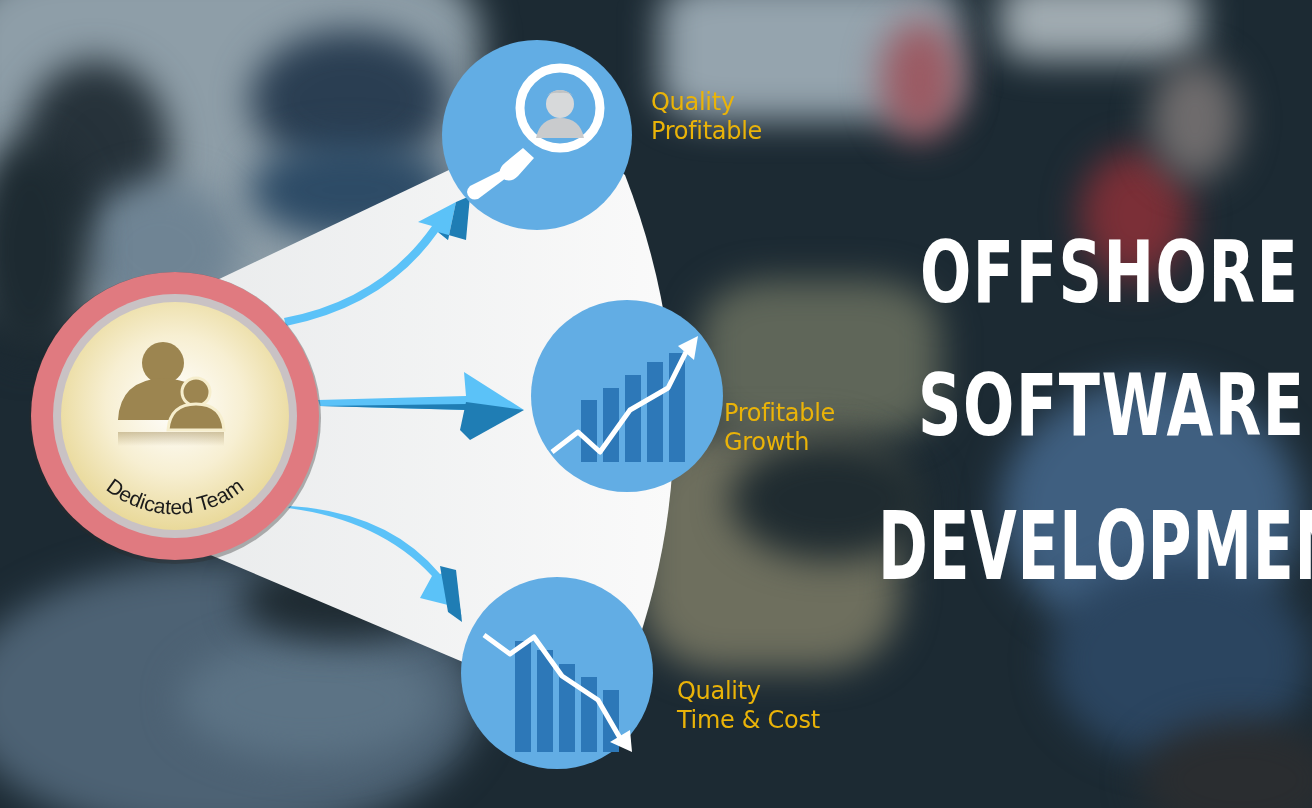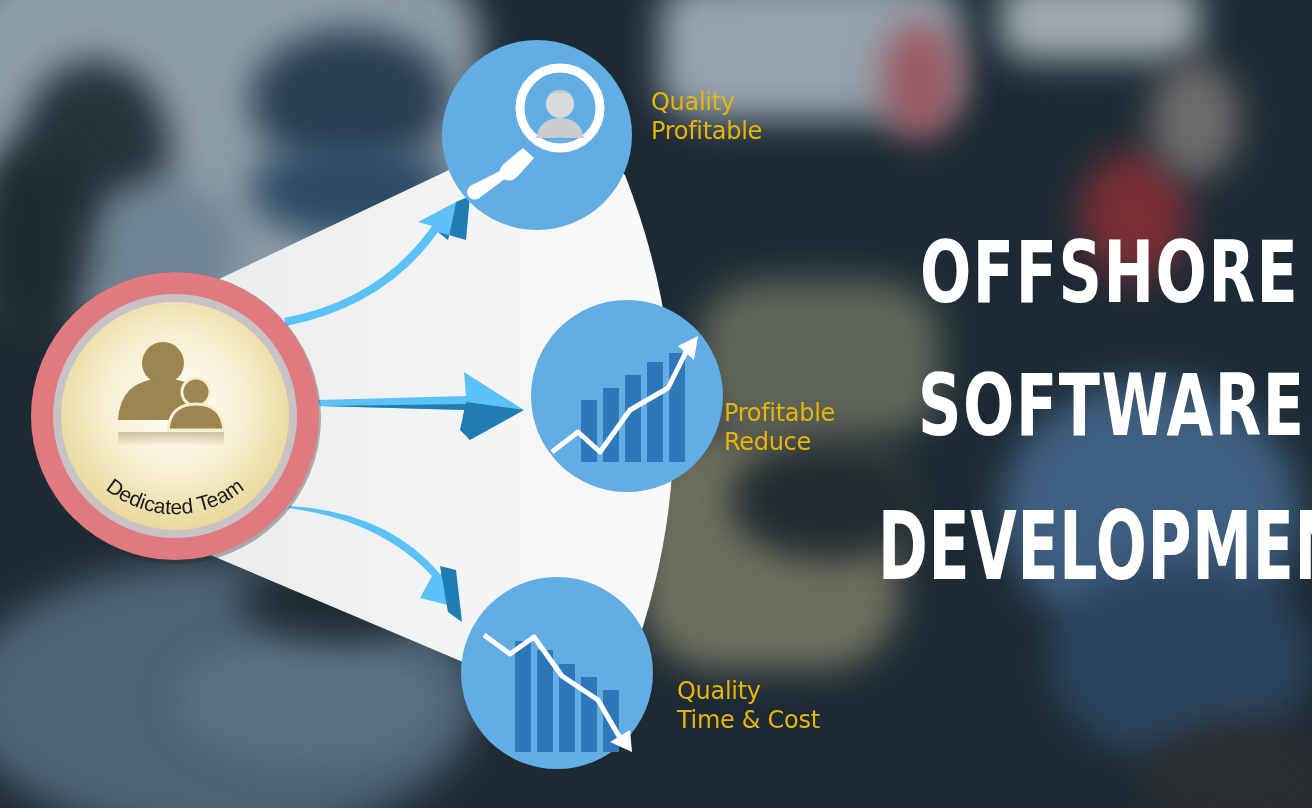--- a/index.html
+++ b/index.html
@@ -143,21 +143,21 @@
     </g>
   </g>
 </svg>
 
 <div class="label" style="left:651px;top:88px;">
   <div>Quality</div>
   <div>Profitable</div>
 </div>
 <div class="label" style="left:724px;top:363px;margin-top:36px;">
   <div>Profitable</div>
-  <div>Reduce</div>
+  <div>Growth</div>
 </div>
 <div class="label" style="left:677px;top:677px;">
   <div>Quality</div>
   <div>Time &amp; Cost</div>
 </div>
 
 <div class="headline hl1">OFFSHORE</div>
 <div class="headline hl2">SOFTWARE</div>
 <div class="headline hl3">DEVELOPMENT</div>
 

